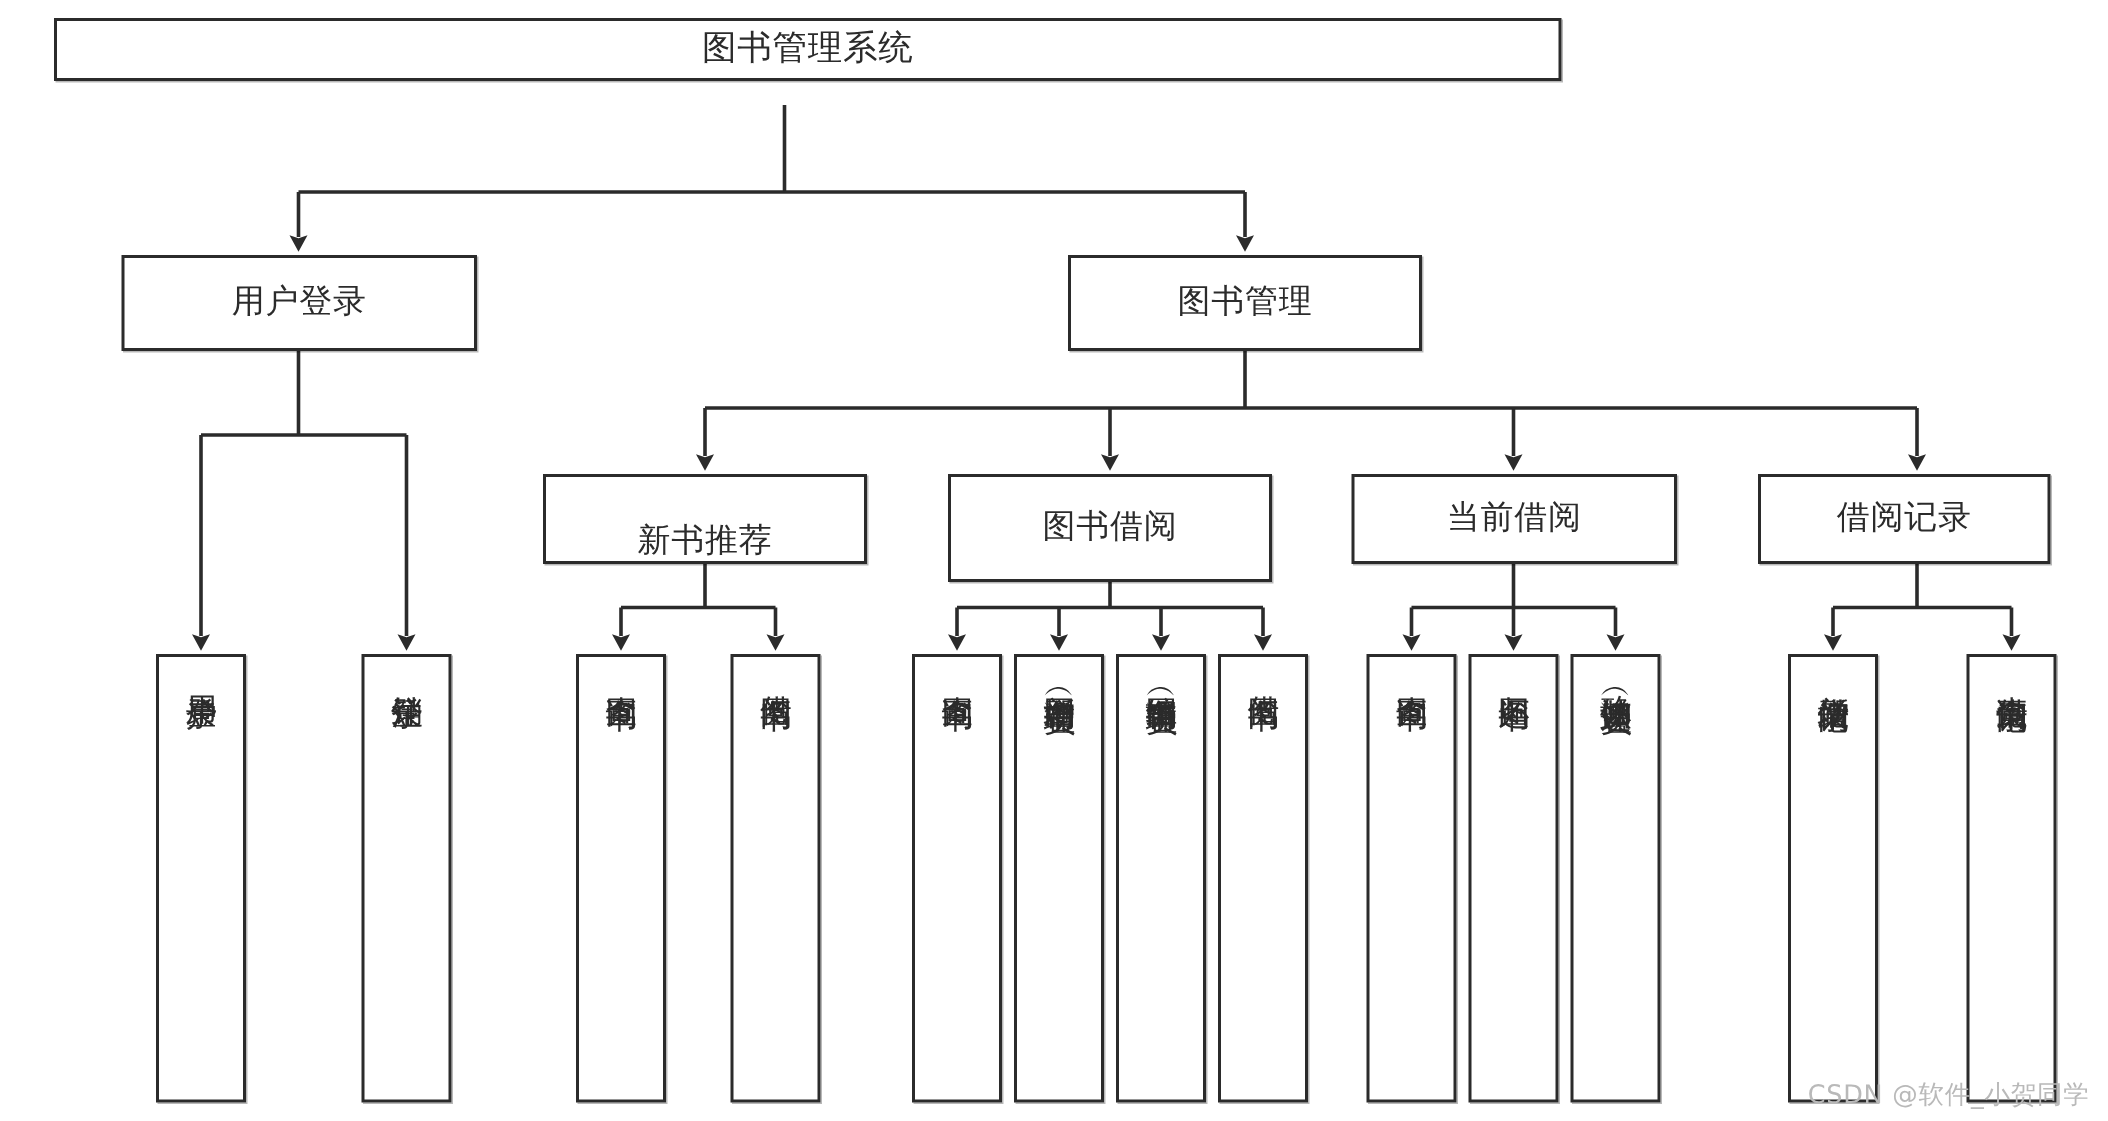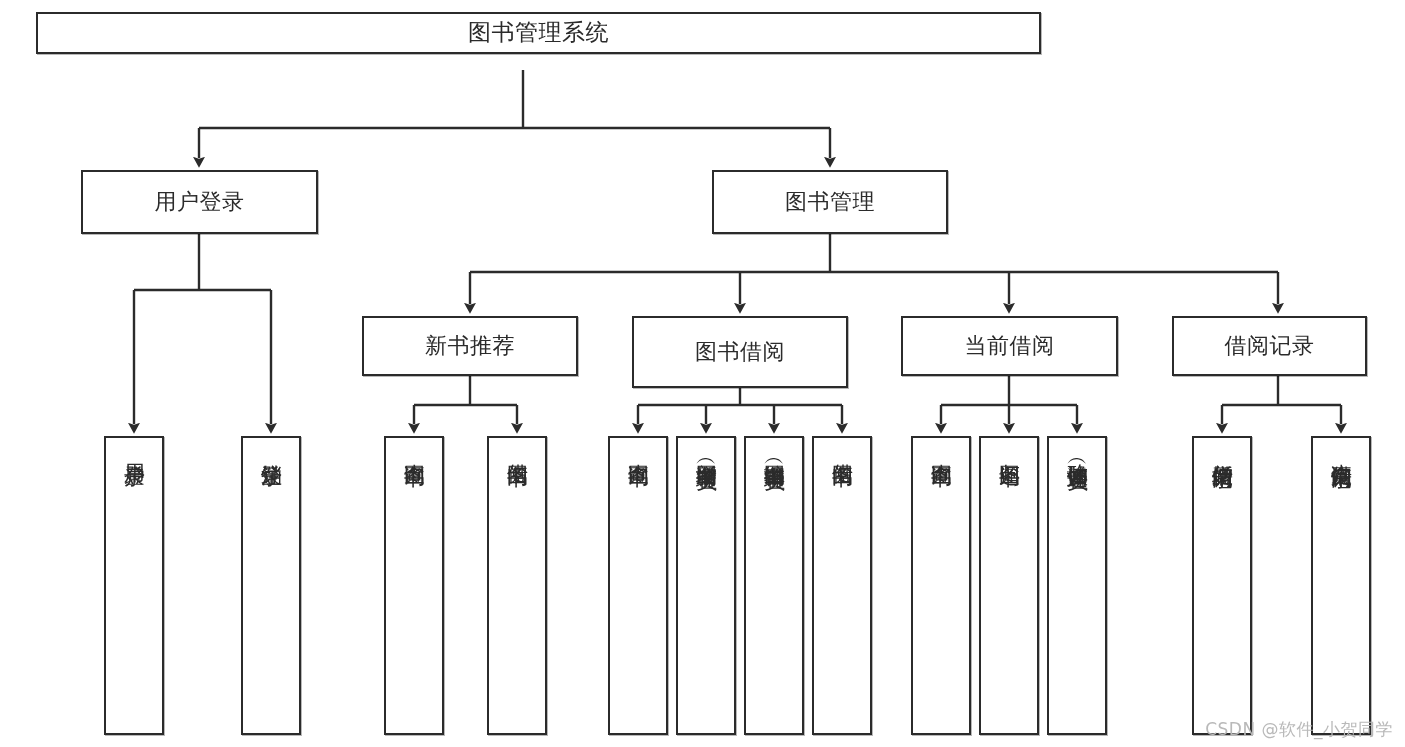--- a/index.html
+++ b/index.html
@@ -130,21 +130,21 @@
     <span class="label">图书管理系统</span>
   </div>
 
   <div class="node h" style="left:81px; top:170px; width:237px; height:64px;">
     <span class="label">用户登录</span>
   </div>
   <div class="node h" style="left:712px; top:170px; width:236px; height:64px;">
     <span class="label">图书管理</span>
   </div>
 
-  <div class="node h" style="left:362px; top:316px; width:216px; height:60px;">
+  <div class="node h" style="left:362px; top:316px; width:216px; height:60px;align-items:flex-end;">
     <span class="label">新书推荐</span>
   </div>
   <div class="node h" style="left:632px; top:316px; width:216px; height:72px;">
     <span class="label">图书借阅</span>
   </div>
   <div class="node h" style="left:901px; top:316px; width:217px; height:60px;">
     <span class="label">当前借阅</span>
   </div>
   <div class="node h" style="left:1172px; top:316px; width:195px; height:60px;">
     <span class="label">借阅记录</span>

